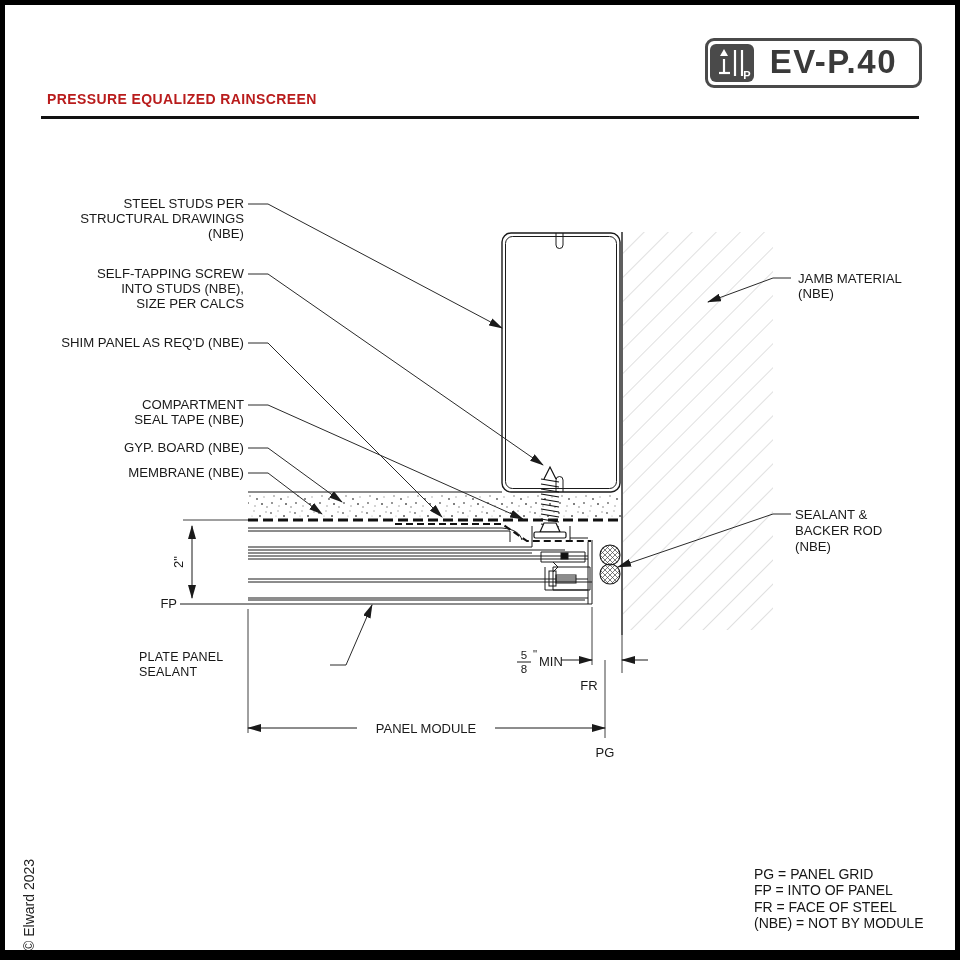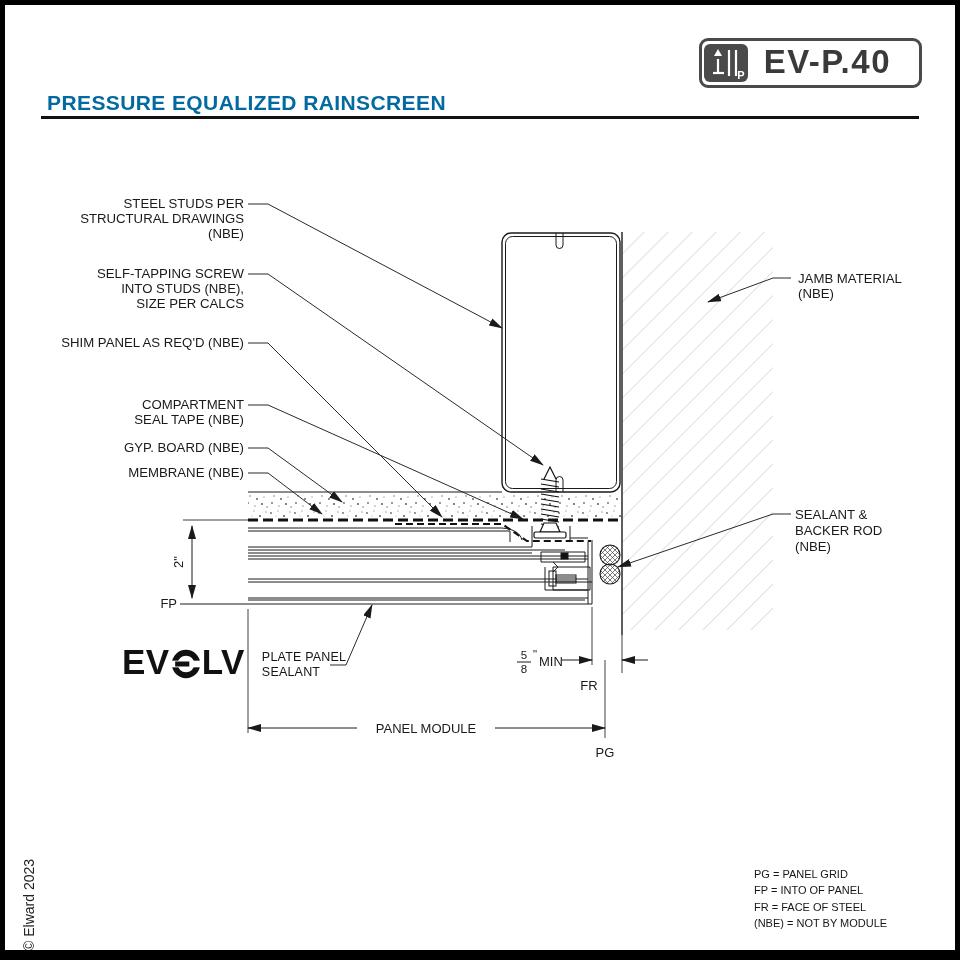--- a/index.html
+++ b/index.html
@@ -3,46 +3,46 @@
 <meta charset="utf-8">
 <style>
   html,body{margin:0;padding:0;}
   body{
     width:960px;height:960px;position:relative;background:#fff;
     font-family:"Liberation Sans","DejaVu Sans",sans-serif;color:#1a1a1a;
     box-sizing:border-box;border:5px solid #000;border-bottom-width:10px;
     overflow:hidden;
   }
   .page-title{
-    position:absolute;left:42px;top:86px;font-size:21px;font-weight:bold;
-    letter-spacing:.4px;color:#0369a1;
+    position:absolute;left:42px;top:86px;font-size:14px;font-weight:bold;
+    letter-spacing:.4px;color:#b91c1c;
   }
   .title-rule{position:absolute;left:36px;right:36px;top:111px;height:3px;background:#111;}
   .badge{
     position:absolute;top:33px;right:33px;height:44px;display:flex;align-items:center;
     border:3px solid #4a4a4a;border-radius:9px;background:#fff;
   }
   .badge-icon{
     width:44px;height:38px;margin:2px;background:#4a4a4a;border-radius:6px;
     display:flex;align-items:center;justify-content:center;position:relative;
   }
   .badge-icon .p{
     position:absolute;right:3px;bottom:1px;color:#fff;font-size:11px;font-weight:bold;
   }
   .badge-code{
     font-size:33px;font-weight:600;color:#3a3a3a;letter-spacing:1.5px;
-    padding:0 28px 2px 14px;line-height:40px;
+    padding:0 22px 2px 14px;line-height:40px;
   }
   .drawing-svg{position:absolute;left:0;top:0;}
   .evolv{position:absolute;left:117px;top:640px;display:flex;align-items:flex-start;}
   .evolv .wordmark{display:flex;align-items:center;font-size:35px;font-weight:bold;
     letter-spacing:.5px;color:#111;line-height:34px;}
   .evolv .glyph{margin:3px 1px 0 1px;display:block;}
   .evolv .tagline{margin:5px 0 0 5px;font-size:12.5px;line-height:15px;color:#161616;letter-spacing:.2px;padding-left:12px;}
-  .legend{position:absolute;left:749px;top:861px;font-size:11px;line-height:16.4px;color:#161616;}
+  .legend{position:absolute;left:749px;top:861px;font-size:14px;line-height:16.4px;color:#161616;}
   .copyright{
     position:absolute;left:16px;top:946px;transform:rotate(-90deg);transform-origin:0 0;
     font-size:14px;color:#222;white-space:nowrap;width:120px;
   }
   svg text{fill:#1a1a1a;}
   .callout-text{font-size:13.2px;}
   .dim-text{font-size:13px;}
   .frac-text{font-size:11.5px;}
 </style>
 </head>
@@ -210,29 +210,20 @@
     <text x="793" y="278">JAMB MATERIAL</text>
     <text x="793" y="293">(NBE)</text>
 
     <text x="790" y="514">SEALANT &amp;</text>
     <text x="790" y="530">BACKER ROD</text>
     <text x="790" y="546">(NBE)</text>
   </g>
 </svg>
 
 <div class="evolv">
-  <div class="wordmark">
-    <span>EV</span>
-    <svg class="glyph" width="30" height="30" viewBox="0 0 36 36">
-      <circle cx="18" cy="18" r="13.5" fill="none" stroke="#111" stroke-width="7"></circle>
-      <rect x="0" y="14" width="36" height="8" fill="#fff"></rect>
-      <rect x="5" y="15" width="17" height="6" fill="#111"></rect>
-    </svg>
-    <span>LV</span>
-  </div>
   <div class="tagline">
     <div>PLATE PANEL</div>
     <div>SEALANT</div>
   </div>
 </div>
 
 <div class="legend">
   <div>PG = PANEL GRID</div>
   <div>FP = INTO OF PANEL</div>
   <div>FR = FACE OF STEEL</div>

